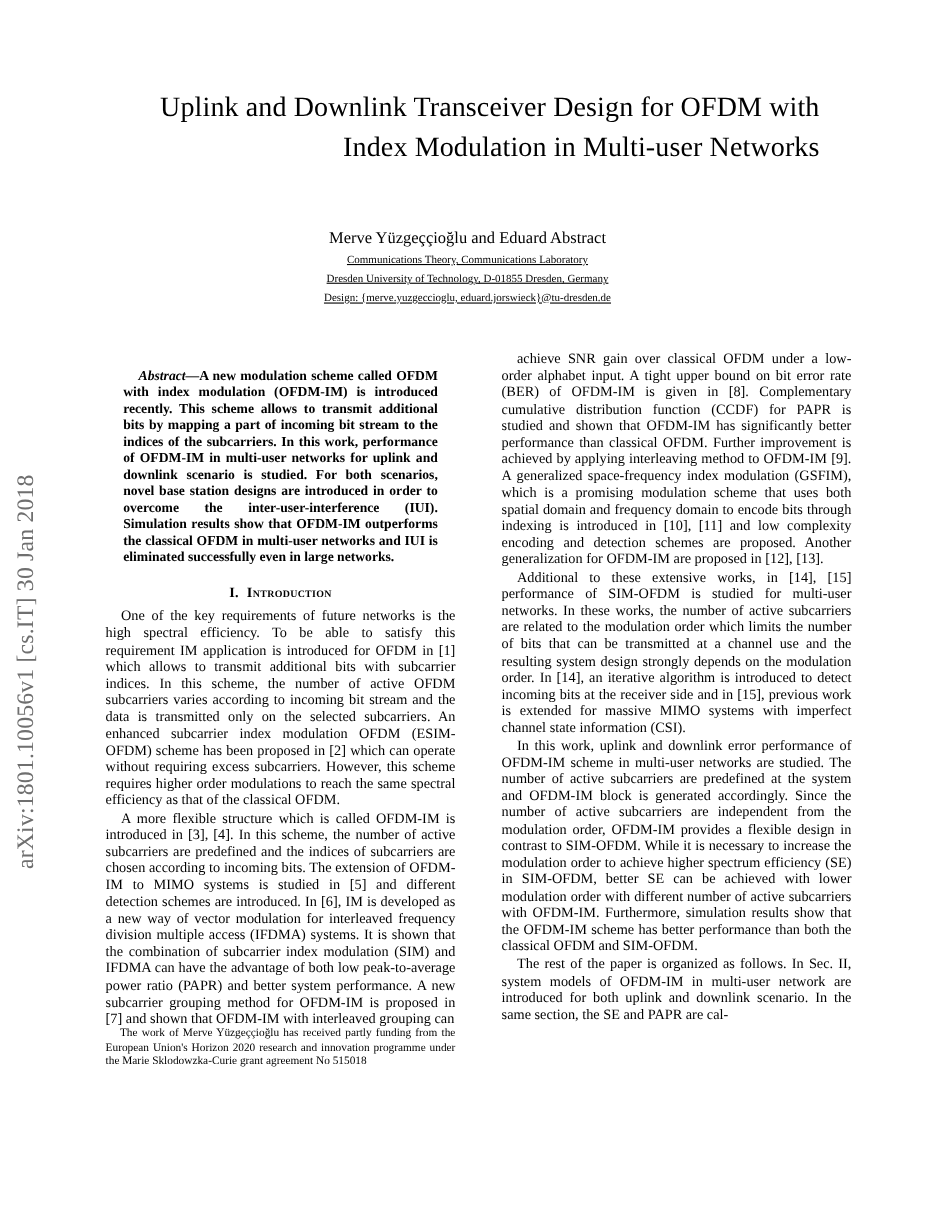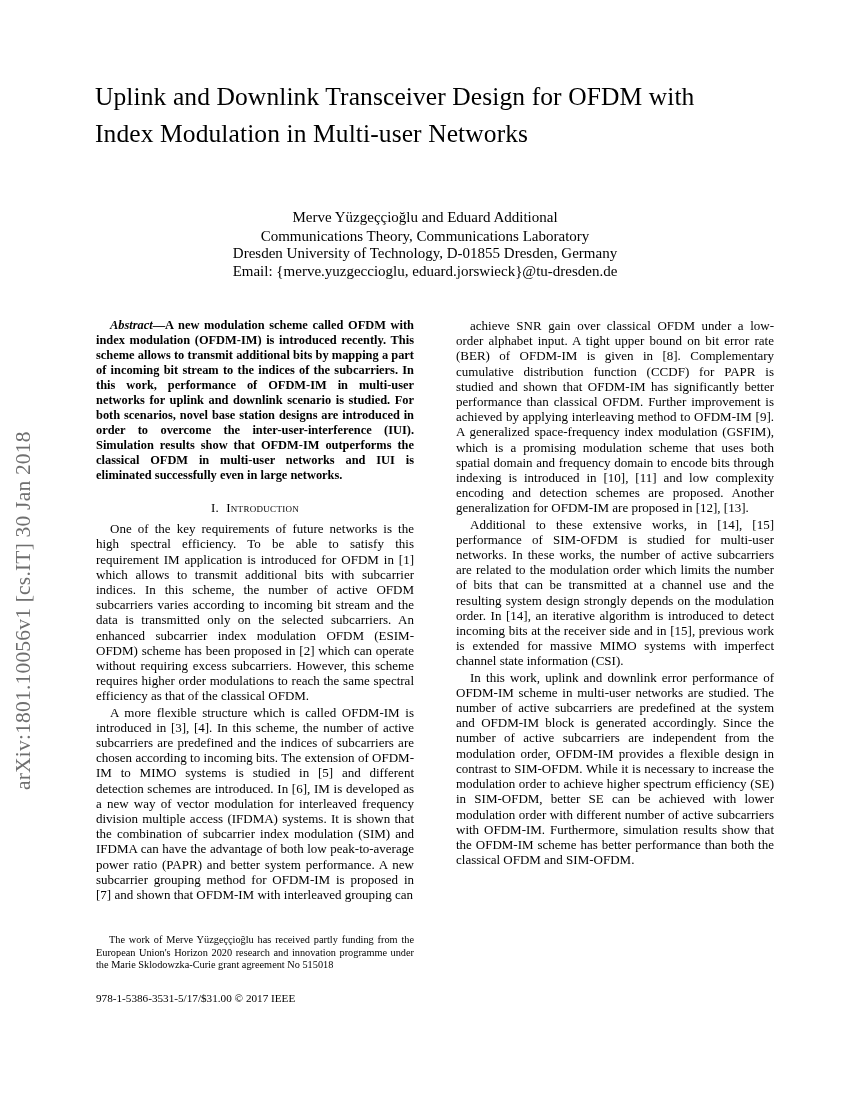--- a/index.html
+++ b/index.html
@@ -42,24 +42,24 @@
     color: #6f6f6f;
     white-space: nowrap;
     display: flex;
     align-items: center;
     justify-content: flex-start;
   }
 
   
   .title-block {
     position: absolute;
-    left: 95px;
+    left: 85px;
     top: 78px;
     width: 660px;
-    text-align: left;
+    text-align: right;
   }
   .paper-title {
     font-size: 25.5px;
     line-height: 37px;
     font-weight: normal;
     margin: 0;
     letter-spacing: 0.1px;
   }
 
   
@@ -69,23 +69,24 @@
     top: 208px;
     width: 660px;
     text-align: center;
   }
   .author-names {
     font-size: 15px;
     line-height: 19px;
     margin: 0 0 1px 0;
   }
   .author-line {
-    font-size: 15px;
+    font-size: 10px;
     line-height: 17.4px;
     margin: 0;
+    text-decoration: underline;
   }
 
   
   .col {
     position: absolute;
     top: 318px;
     width: 318px;
     font-size: 13.0px;
     line-height: 15.2px;
     text-align: justify;
@@ -99,35 +100,35 @@
     text-indent: 14px;
     hyphens: manual;
   }
   p.para + p.para { margin-top: 1px; }
 
   .abstract {
     font-weight: bold;
     text-align: justify;
     font-size: 12.4px;
     line-height: 15.0px;
-    margin: 0;
+    margin: 16px;
     text-indent: 14px;
   }
   .abstract .abs-head {
     font-weight: bold;
     font-style: italic;
   }
 
   .section-head {
     text-align: center;
     font-size: 13.0px;
     margin: 17px 0 6px 0;
     font-variant: small-caps;
     letter-spacing: 0.3px;
-    font-weight: normal;
+    font-weight: bold;
   }
   .section-head .numeral { font-variant: normal; }
 
   
   .footnote-block {
     position: absolute;
     left: 96px;
     top: 934px;
     width: 318px;
     font-size: 10.3px;
@@ -156,49 +157,45 @@
 
 <div class="page">
 
   <div class="arxiv-stamp">arXiv:1801.10056v1  [cs.IT]  30 Jan 2018</div>
 
   <div class="title-block">
     <h1 class="paper-title">Uplink and Downlink Transceiver Design for OFDM with Index Modulation in Multi-user Networks</h1>
   </div>
 
   <div class="author-block">
-    <p class="author-names">Merve Yüzgeççioğlu and Eduard Additional</p>
+    <p class="author-names">Merve Yüzgeççioğlu and Eduard Abstract</p>
     <p class="author-line">Communications Theory, Communications Laboratory</p>
     <p class="author-line">Dresden University of Technology, D-01855 Dresden, Germany</p>
-    <p class="author-line">Email: {merve.yuzgeccioglu, eduard.jorswieck}@tu-dresden.de</p>
+    <p class="author-line">Design: {merve.yuzgeccioglu, eduard.jorswieck}@tu-dresden.de</p>
   </div>
 
   <div class="col col-left">
 
     <p class="abstract">
       <span class="abs-head">Abstract</span><span>—</span><span>A new modulation scheme called OFDM with index modulation (OFDM-IM) is introduced recently. This scheme allows to transmit additional bits by mapping a part of incoming bit stream to the indices of the subcarriers. In this work, performance of OFDM-IM in multi-user networks for uplink and downlink scenario is studied. For both scenarios, novel base station designs are introduced in order to overcome the inter-user-interference (IUI). Simulation results show that OFDM-IM outperforms the classical OFDM in multi-user networks and IUI is eliminated successfully even in large networks.</span>
     </p>
 
     <div class="section-head">
       <span class="numeral">I.</span>&nbsp;&nbsp;<span>Introduction</span>
     </div>
 
     <p class="para">One of the key requirements of future networks is the high spectral efficiency. To be able to satisfy this requirement IM application is introduced for OFDM in [1] which allows to transmit additional bits with subcarrier indices. In this scheme, the number of active OFDM subcarriers varies according to incoming bit stream and the data is transmitted only on the selected subcarriers. An enhanced subcarrier index modulation OFDM (ESIM-OFDM) scheme has been proposed in [2] which can operate without requiring excess subcarriers. However, this scheme requires higher order modulations to reach the same spectral efficiency as that of the classical OFDM.</p>
     <p class="para">A more flexible structure which is called OFDM-IM is introduced in [3], [4]. In this scheme, the number of active subcarriers are predefined and the indices of subcarriers are chosen according to incoming bits. The extension of OFDM-IM to MIMO systems is studied in [5] and different detection schemes are introduced. In [6], IM is developed as a new way of vector modulation for interleaved frequency division multiple access (IFDMA) systems. It is shown that the combination of subcarrier index modulation (SIM) and IFDMA can have the advantage of both low peak-to-average power ratio (PAPR) and better system performance. A new subcarrier grouping method for OFDM-IM is proposed in [7] and shown that OFDM-IM with interleaved grouping can</p>
   </div>
 
   <div class="col col-right">
     <p class="para">achieve SNR gain over classical OFDM under a low-order alphabet input. A tight upper bound on bit error rate (BER) of OFDM-IM is given in [8]. Complementary cumulative distribution function (CCDF) for PAPR is studied and shown that OFDM-IM has significantly better performance than classical OFDM. Further improvement is achieved by applying interleaving method to OFDM-IM [9]. A generalized space-frequency index modulation (GSFIM), which is a promising modulation scheme that uses both spatial domain and frequency domain to encode bits through indexing is introduced in [10], [11] and low complexity encoding and detection schemes are proposed. Another generalization for OFDM-IM are proposed in [12], [13].</p>
     <p class="para">Additional to these extensive works, in [14], [15] performance of SIM-OFDM is studied for multi-user networks. In these works, the number of active subcarriers are related to the modulation order which limits the number of bits that can be transmitted at a channel use and the resulting system design strongly depends on the modulation order. In [14], an iterative algorithm is introduced to detect incoming bits at the receiver side and in [15], previous work is extended for massive MIMO systems with imperfect channel state information (CSI).</p>
     <p class="para">In this work, uplink and downlink error performance of OFDM-IM scheme in multi-user networks are studied. The number of active subcarriers are predefined at the system and OFDM-IM block is generated accordingly. Since the number of active subcarriers are independent from the modulation order, OFDM-IM provides a flexible design in contrast to SIM-OFDM. While it is necessary to increase the modulation order to achieve higher spectrum efficiency (SE) in SIM-OFDM, better SE can be achieved with lower modulation order with different number of active subcarriers with OFDM-IM. Furthermore, simulation results show that the OFDM-IM scheme has better performance than both the classical OFDM and SIM-OFDM.</p>
+    <p class="para">The rest of the paper is organized as follows. In Sec. II, system models of OFDM-IM in multi-user network are introduced for both uplink and downlink scenario. In the same section, the SE and PAPR are cal-</p>
   </div>
 
   <div class="footnote-block">
     <p>The work of Merve Yüzgeççioğlu has received partly funding from the European Union's Horizon 2020 research and innovation programme under the Marie Sklodowzka-Curie grant agreement No 515018</p>
   </div>
 
-  <div class="isbn-line">
-    <span>978-1-5386-3531-5/17/$31.00</span>
-    <span class="copy-mark">©</span>
-    <span>2017 IEEE</span>
-  </div>
 
 </div>
 
 </body></html>

